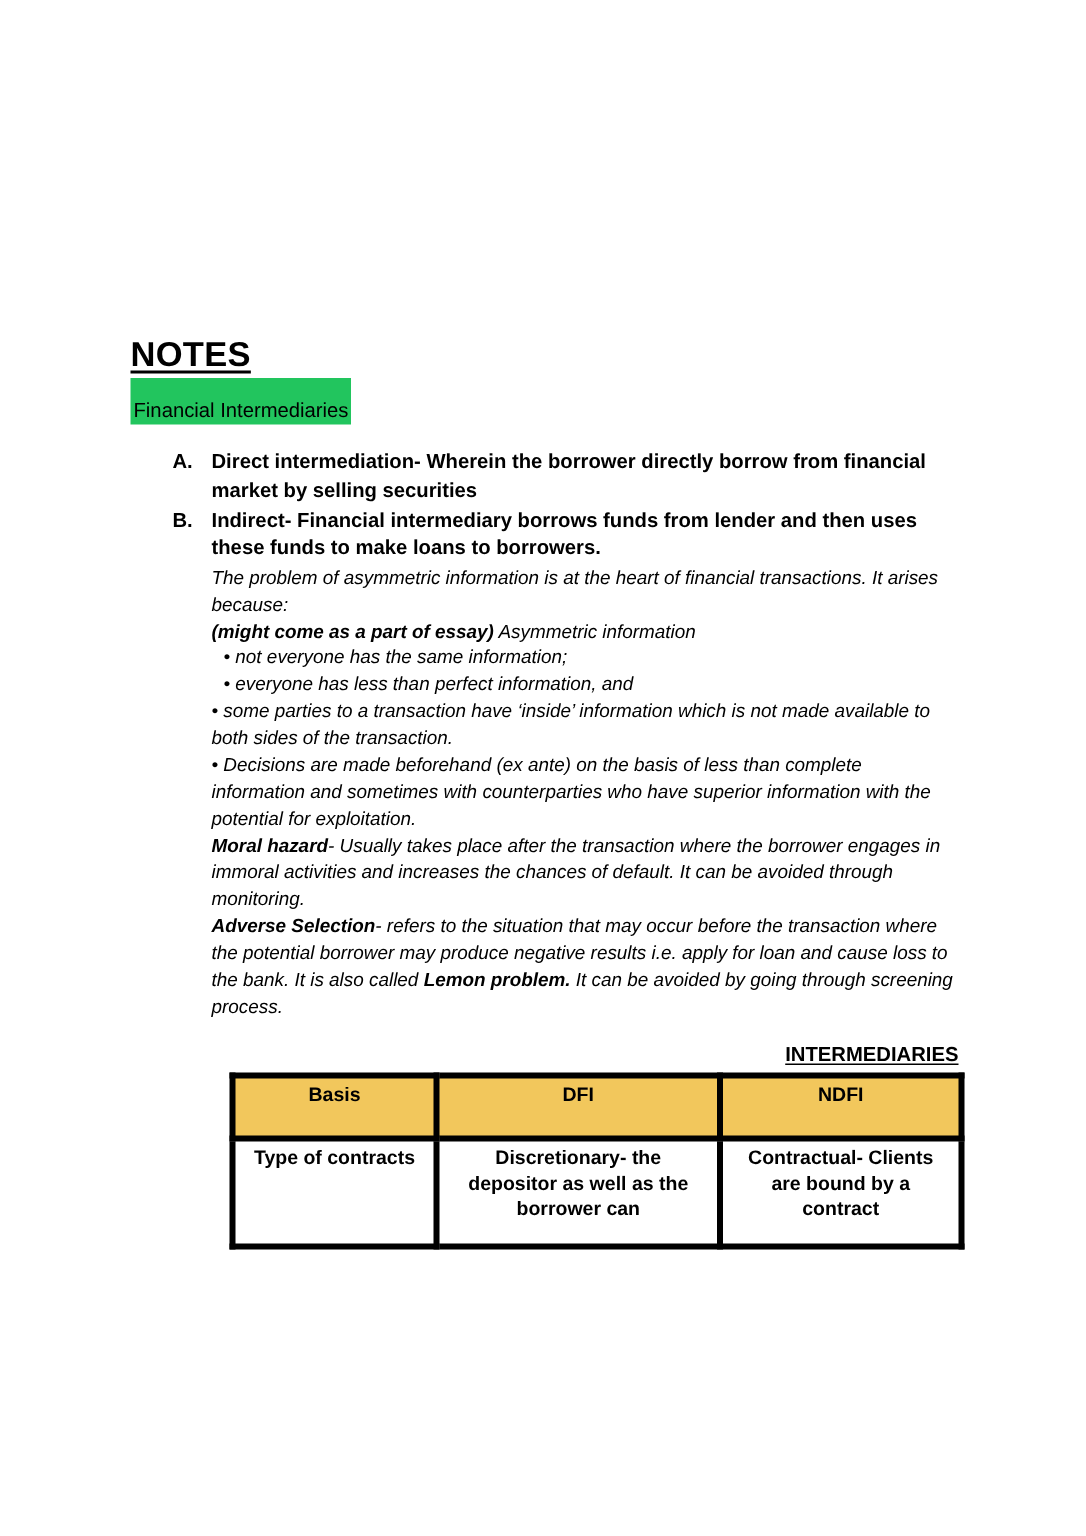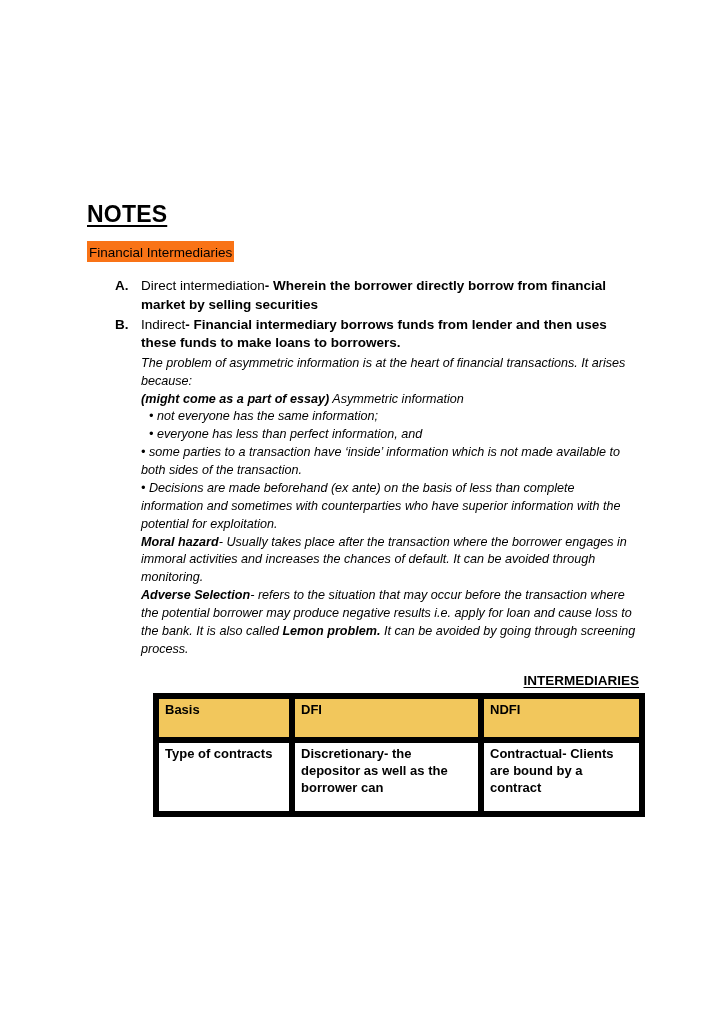--- a/index.html
+++ b/index.html
@@ -22,43 +22,43 @@
     position: absolute;
     left: 0; top: 0;
     width: 724px;
     height: 1024px;
     background: #ffffff;
   }
 
   .content {
     position: absolute;
     left: 87px;
-    top: 202px;
+    top: 224px;
     width: 552px;
   }
 
   
   .doc-title {
     font-size: 23px;
     font-weight: bold;
     letter-spacing: 0.2px;
     text-decoration: underline;
     text-underline-offset: 3px;
     margin: 0 0 16px 0;
     line-height: 1.05;
   }
 
   .highlight-line {
     margin: 0 0 16px 0;
     line-height: 1.2;
   }
   .highlight {
-    background: #f97316;
-    font-size: 13.5px;
-    padding: 4px 2px 2px 2px;
+    background: #22c55e;
+    font-size: 13.5px;
+    padding: 14px 2px 2px 2px;
     font-weight: normal;
   }
 
   .lead {
     font-size: 13.5px;
     font-weight: bold;
     margin: 0 0 12px 0;
     line-height: 1.25;
   }
 
@@ -75,21 +75,21 @@
     position: relative;
     padding-left: 26px;
     margin-bottom: 1px;
   }
   ol.alpha > li .marker {
     position: absolute;
     left: 0;
     top: 0;
     font-weight: bold;
   }
-  .lead-term { font-weight: normal; }
+  .lead-term { font-weight: bold; }
 
   
   .note-block {
     padding-left: 54px;
     font-size: 12.6px;
     font-style: italic;
     line-height: 1.42;
     margin-top: 2px;
   }
   .note-block p {
@@ -143,24 +143,24 @@
     padding-left: 66px;
     margin-top: 5px;
   }
   table.cmp {
     border-collapse: collapse;
     width: 486px;
     table-layout: fixed;
     font-size: 13px;
   }
   table.cmp th, table.cmp td {
-    border: 6px solid #000000;
+    border: 4px solid #000000;
     padding: 2px 6px 15px 6px;
     vertical-align: top;
-    text-align: left;
+    text-align: center;
     line-height: 1.32;
     font-weight: bold;
   }
   table.cmp thead th {
     background: #f2c75c;
     font-weight: bold;
     height: 21px;
   }
   table.cmp tbody td {
     background: #ffffff;

